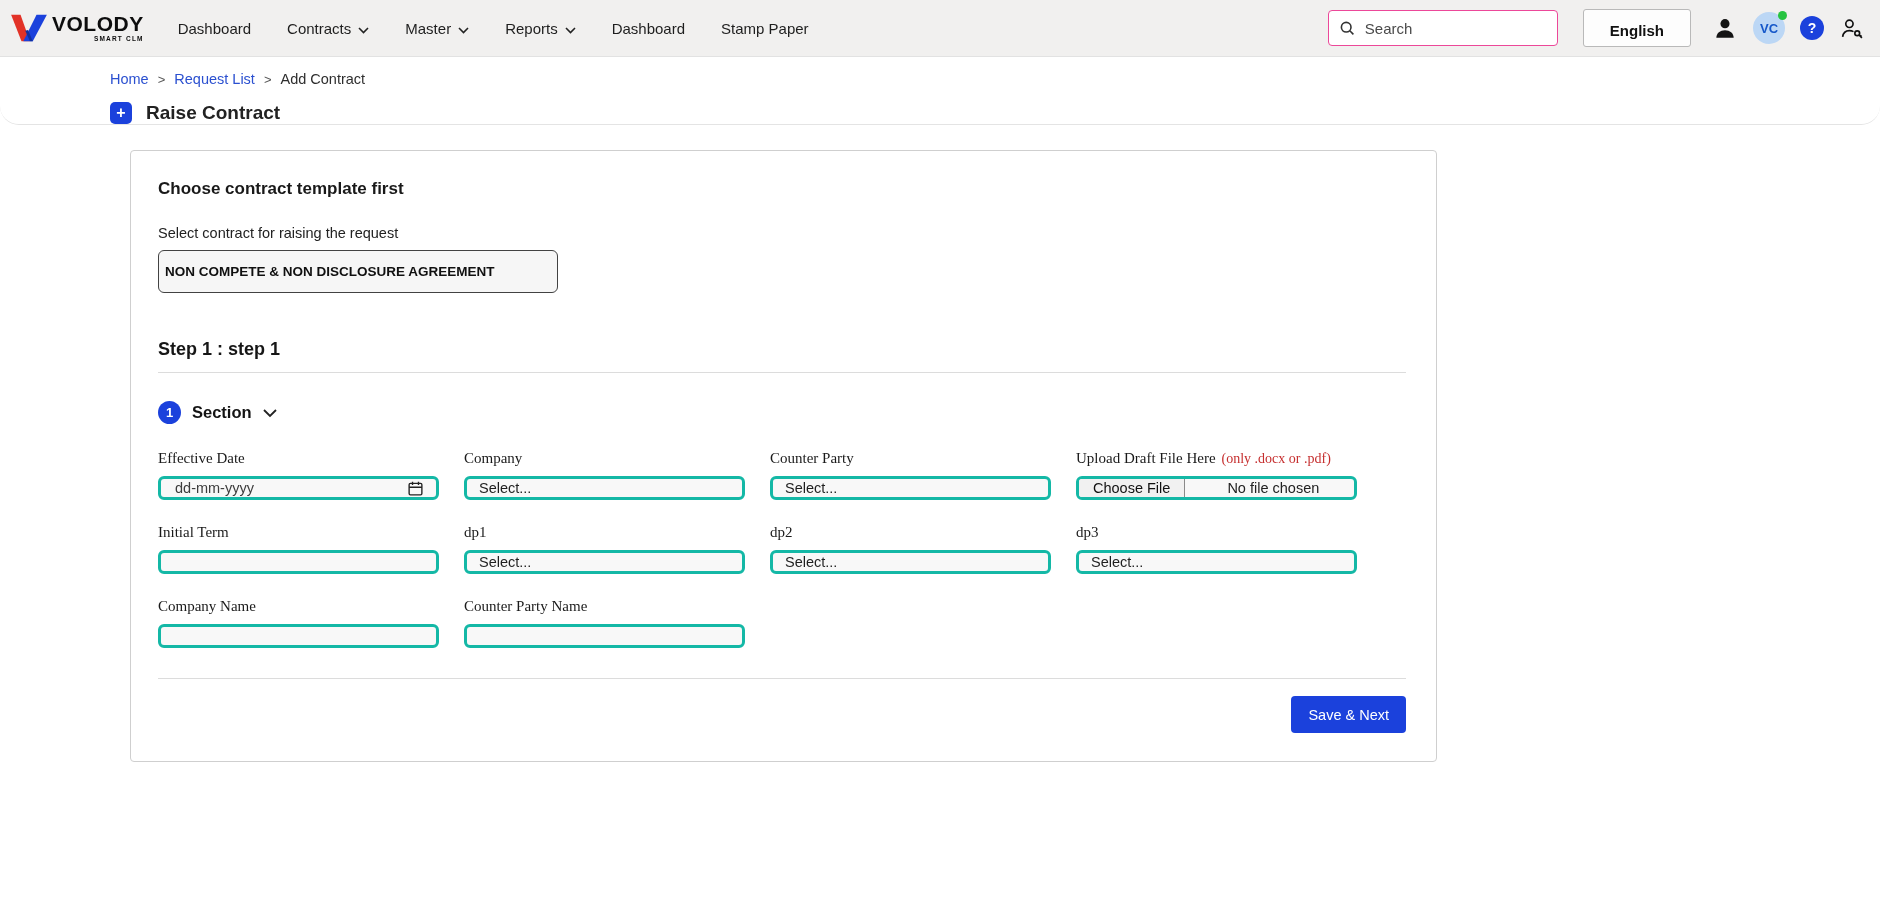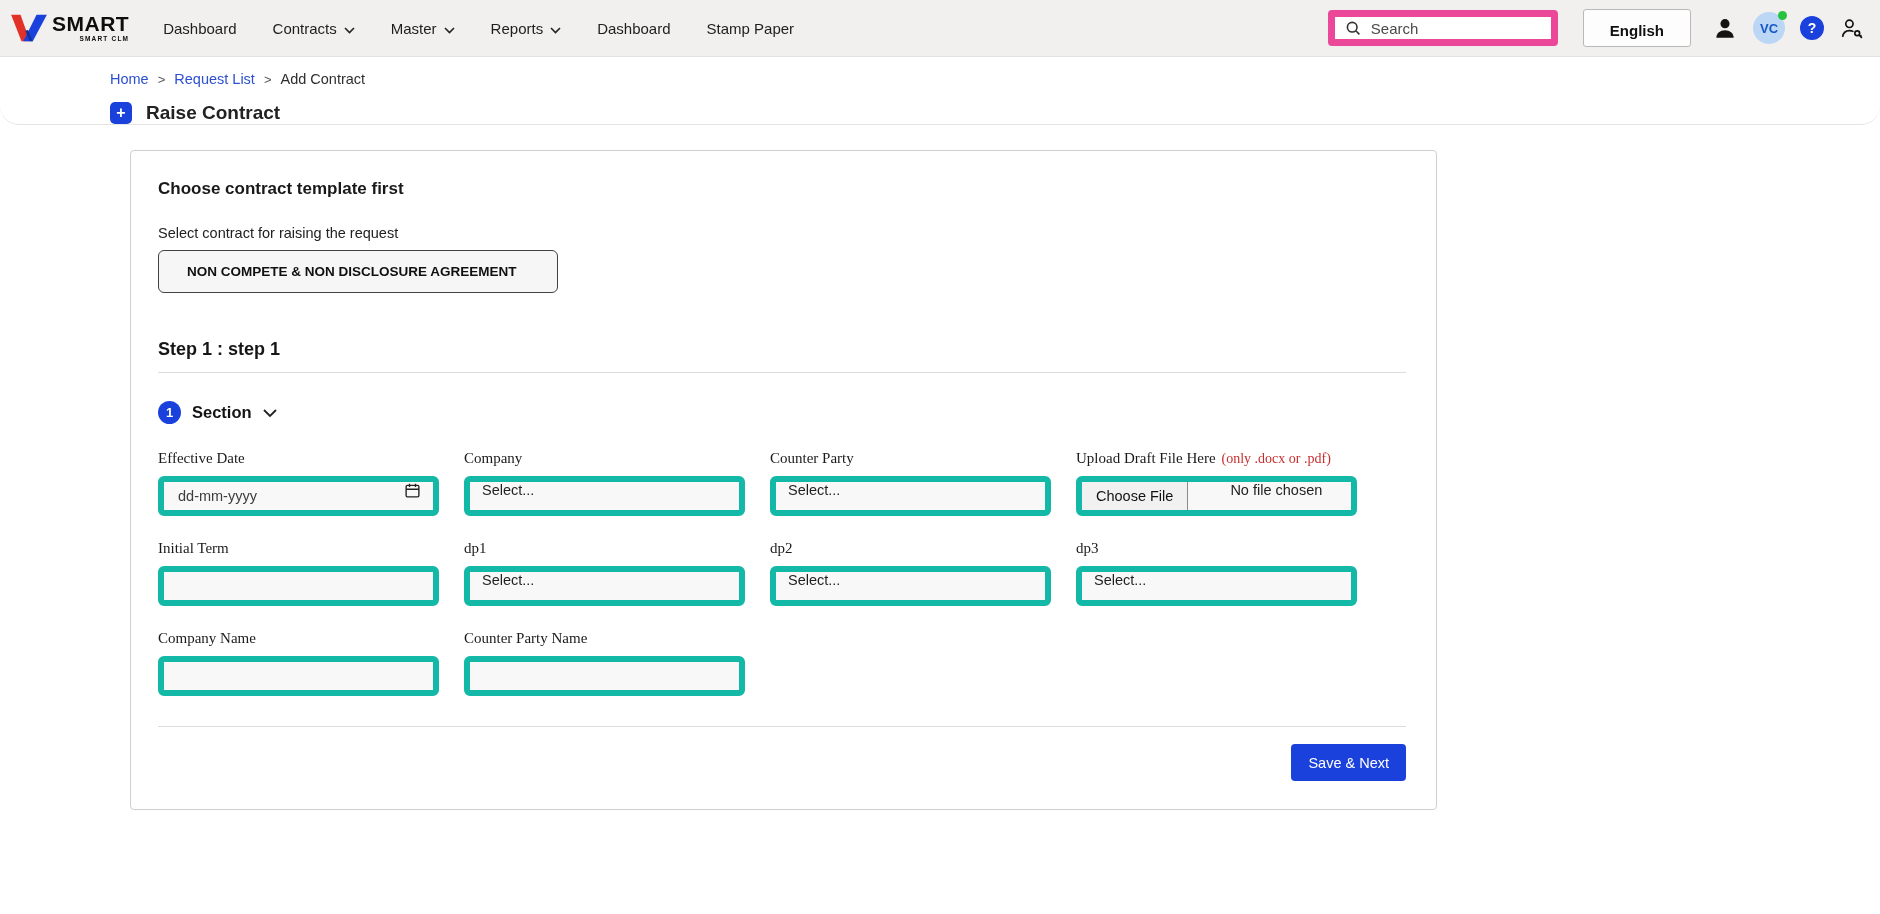--- a/index.html
+++ b/index.html
@@ -32,21 +32,21 @@
     display: flex; align-items: center; gap: 7px;
     font-size: 15px; font-weight: 500; color: #1e1e1e;
     cursor: pointer; text-decoration: none; white-space: nowrap;
   }
   .nav-item svg { margin-top: 2px; }
 
   .nav-right { display: flex; align-items: center; gap: 15px; }
   .search-box {
     width: 230px; height: 36px;
     background: #fff;
-    border: 7px solid #ec4899;
+    border: 1px solid #ec4899;
     border-radius: 4px;
     display: flex; align-items: center;
     padding: 0 10px; gap: 8px;
   }
   .search-box input {
     border: none; outline: none; background: transparent;
     font-family: "Liberation Sans", sans-serif;
     font-size: 15px; color: #222; width: 100%;
   }
   .search-box input::placeholder { color: #4a4a4a; }
@@ -108,21 +108,21 @@
   }
   .template-heading { font-size: 17px; font-weight: 700; margin: 4px 0 0; color: #191919; }
   .template-label { font-size: 14.5px; margin-top: 26px; color: #222; }
   .template-select {
     margin-top: 9px;
     width: 400px; height: 43px;
     background: #f6f6f6;
     border: 1px solid #424242;
     border-radius: 6px;
     display: flex; align-items: center;
-    padding: 0 28px;
+    padding: 0 6px;
     font-size: 13.5px; font-weight: 700; color: #101010;
     cursor: pointer;
   }
   .step-heading { font-size: 18px; font-weight: 700; margin-top: 46px; color: #161616; }
   .rule { border: none; border-top: 1px solid #dcdcdc; margin: 12px 0 0 0; }
 
   .section-row { display: flex; align-items: center; gap: 11px; margin-top: 28px; cursor: pointer; }
   .section-num {
     width: 23px; height: 23px; border-radius: 50%;
     background: #1b41dc; color: #fff;
@@ -134,25 +134,25 @@
   .form-grid {
     margin-top: 26px;
     display: grid;
     grid-template-columns: repeat(4, 281px);
     column-gap: 25px;
     row-gap: 24px;
   }
   .field-label { font-size: 15px; color: #1a1a1a; margin-bottom: 9px; display: flex; align-items: baseline; gap: 6px; font-family: Liberation Serif, serif; }
   .field-hint { color: #c62f2f; font-size: 14px; }
   .control {
-    height: 40px;
+    height: 24px;
     background: #f8f8f8;
-    border: 6px solid #14b8a6;
+    border: 3px solid #14b8a6;
     border-radius: 6px;
-    display: flex; 
+    display: flex; align-items: center;
     padding: 0 12px;
     font-size: 14.5px; color: #1f1f1f;
   }
   .control.select-like { cursor: pointer; }
   .control input {
     border: none; outline: none; background: transparent;
     width: 100%; font-family: "Liberation Sans", sans-serif;
     font-size: 14.5px; color: #1f1f1f;
   }
   .control input::placeholder { color: #3d3d3d; }
@@ -187,21 +187,21 @@
   <div class="nav-left">
     <a class="brand">
       <span style="display:inline-flex;">
         <svg width="38" height="32" viewBox="0 0 40 34">
           <polygon points="1,3 11,3 21,31 12,31" fill="#e23227"></polygon>
           <polygon points="39,3 28,3 14,31 24,31" fill="#1b41dc"></polygon>
           <polygon points="16,20 21,31 24,31 19,19" fill="#12309e"></polygon>
         </svg>
       </span>
       <span class="brand-text">
-        <span class="brand-name">SMART</span>
+        <span class="brand-name">VOLODY</span>
         <span class="brand-tagline">SMART CLM</span>
       </span>
     </a>
     <nav class="nav-menu">
       <a class="nav-item">
         <span>Dashboard</span>
       </a>
       <a class="nav-item">
         <span>Contracts</span>
         <span><svg width="11" height="7" viewBox="0 0 11 7" fill="none" stroke="#222" stroke-width="1.6">

